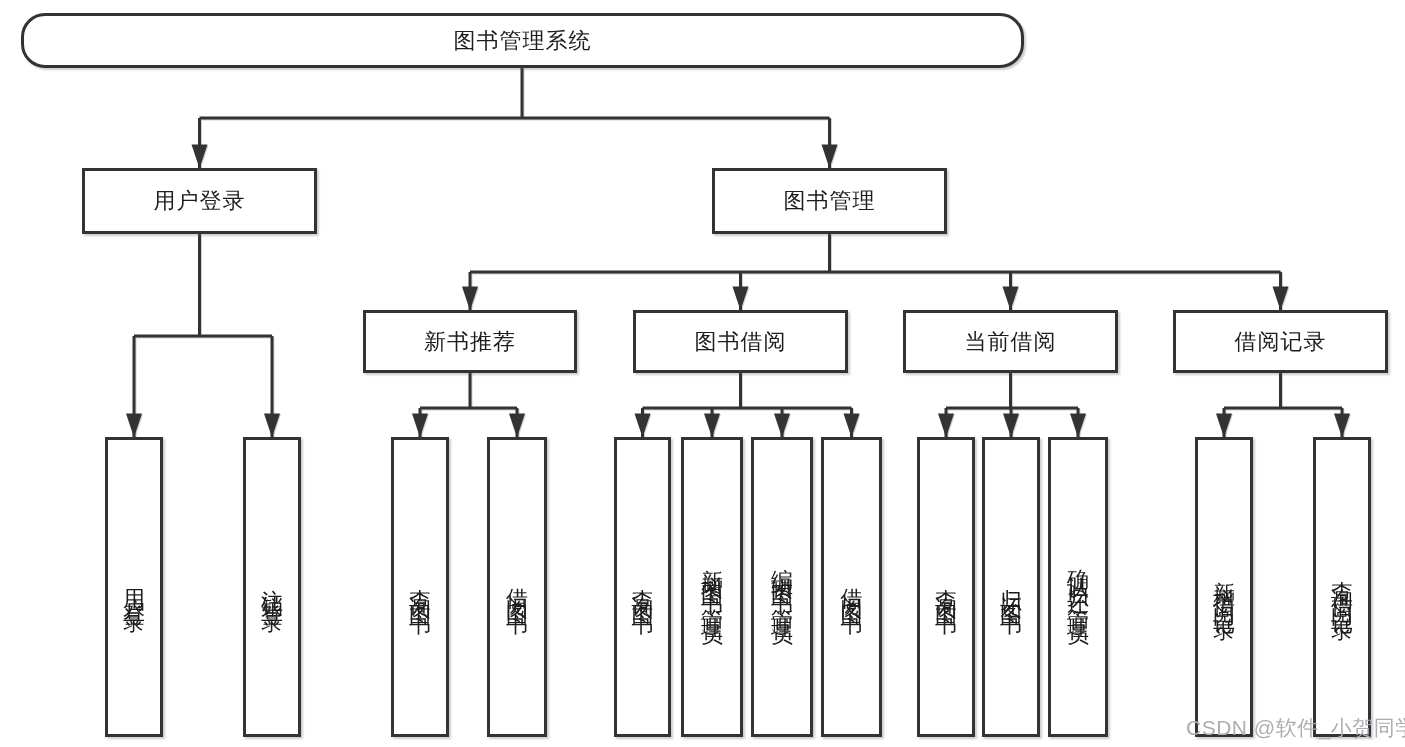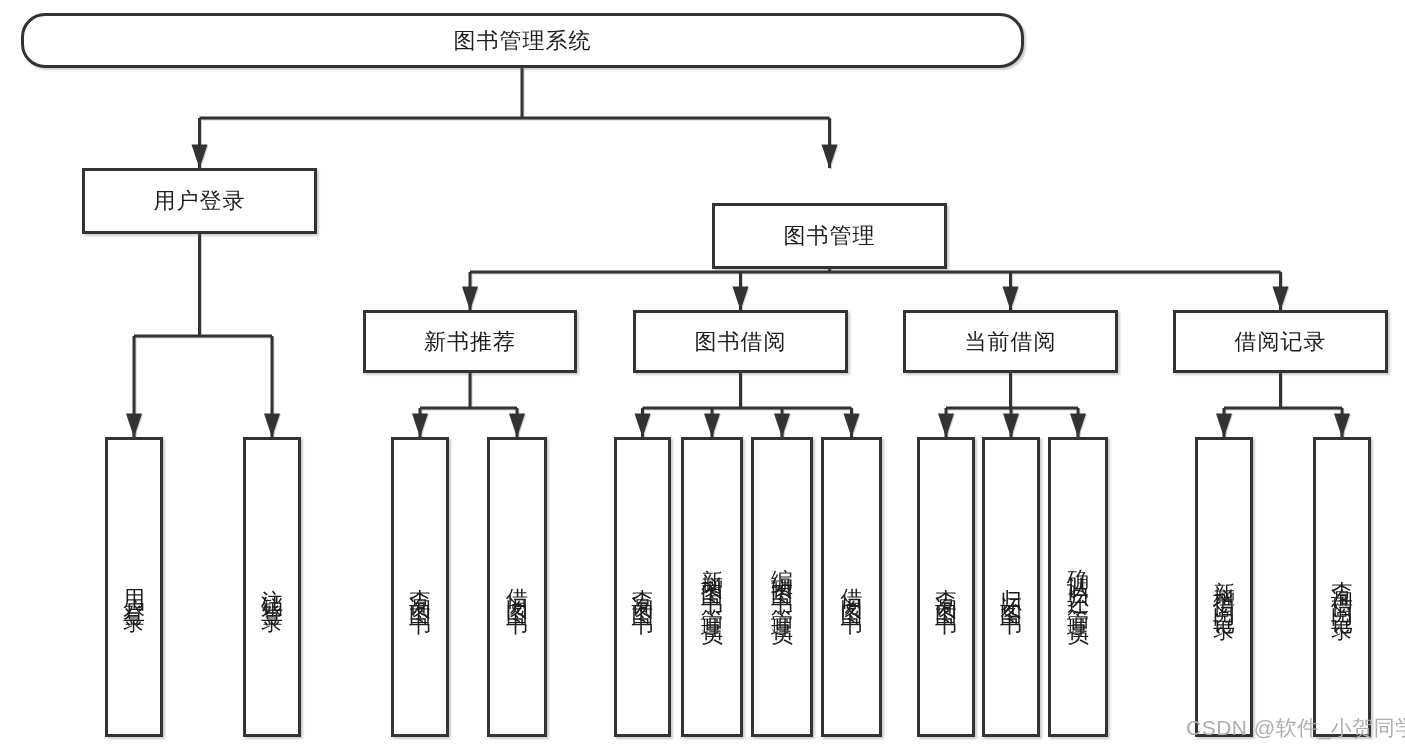--- a/index.html
+++ b/index.html
@@ -14,21 +14,21 @@
     border:3px solid #333333;color:#1d1d1f;
     display:flex;align-items:center;justify-content:center;
     box-shadow:2px 2px 2px rgba(90,90,100,0.30);
   }
   .h{font-size:22px;letter-spacing:1px;white-space:nowrap;}
   .v{writing-mode:vertical-rl;font-size:22px;letter-spacing:8px;line-height:1;}
   .leaf{top:437px;height:300px;}
 
   #n-root{left:21px;top:13px;width:1003px;height:55px;border-radius:24px;}
   #n-user-login{left:82px;top:168px;width:235px;height:66px;}
-  #n-book-mgmt{left:712px;top:168px;width:235px;height:66px;margin-top:35px;}
+  #n-book-mgmt{left:712px;top:168px;width:235px;height:66px;}
 
   #n-new-book-rec{left:363px;top:310px;width:214px;height:63px;align-items:center;}
   #n-book-borrow{left:633px;top:310px;width:215px;height:63px;}
   #n-current-borrow{left:903px;top:310px;width:215px;height:63px;}
   #n-borrow-records{left:1173px;top:310px;width:215px;height:63px;}
 
   #n-user-login-leaf{left:105px;width:58px;}
   #n-logout-leaf{left:243px;width:58px;}
   #n-nbr-query{left:391px;width:58px;}
   #n-nbr-borrow{left:487px;width:60px;}

